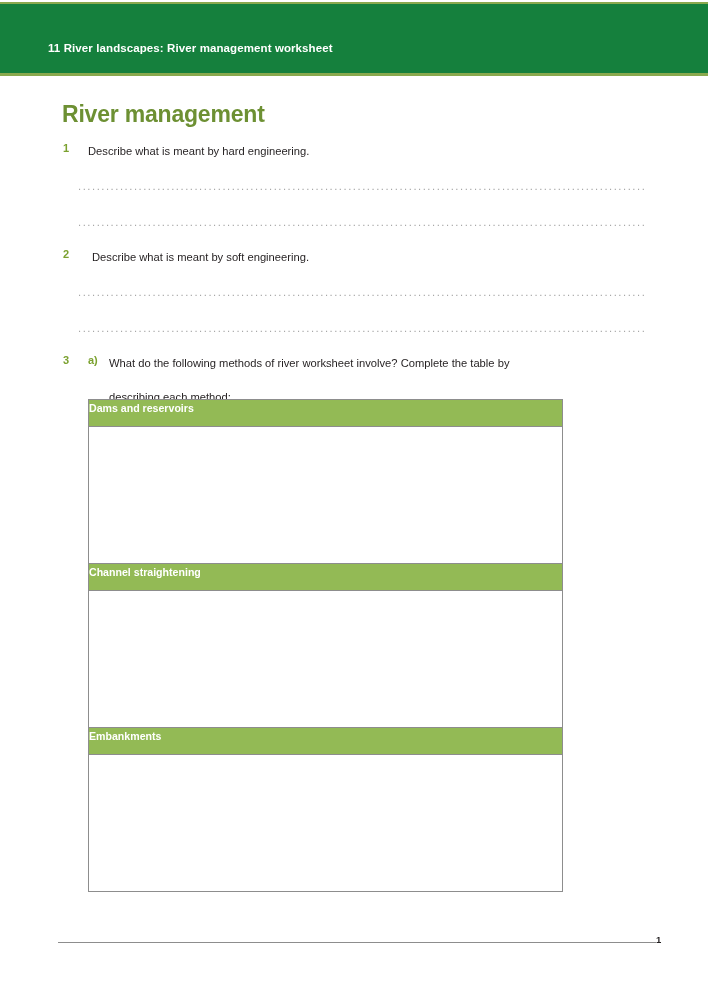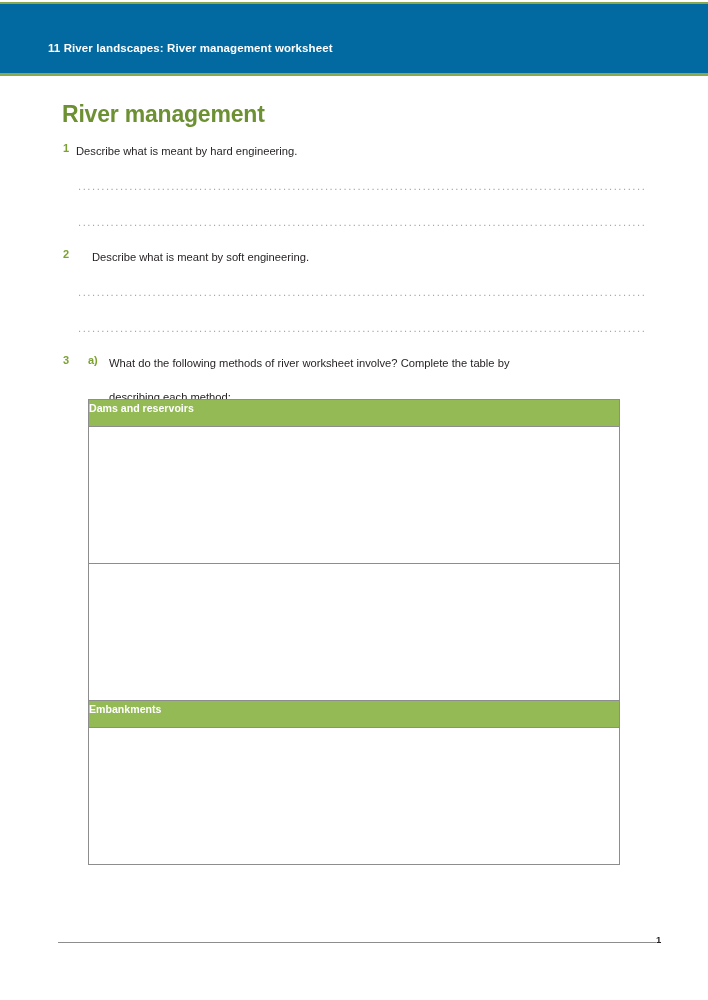--- a/index.html
+++ b/index.html
@@ -27,21 +27,21 @@
     box-sizing: border-box;
   }
 
   
   #banner {
     position: absolute;
     left: 0;
     top: 2px;
     width: 708px;
     height: 74px;
-    background: #0369a1;
+    background: #15803d;
     border-top: 2px solid #8aa94e;
     border-bottom: 3px solid #8aa94e;
     box-sizing: border-box;
   }
   #banner-title {
     position: absolute;
     left: 48px;
     top: 38px;
     font-size: 11.5px;
     font-weight: bold;
@@ -107,21 +107,21 @@
     letter-spacing: 1.55px;
     white-space: nowrap;
     line-height: 14px;
   }
 
   
   #methods-table {
     position: absolute;
     left: 88px;
     top: 323px;
-    width: 532px;
+    width: 475px;
     border-collapse: collapse;
     table-layout: fixed;
   }
   #methods-table td {
     border: 1px solid #8d8d8d;
     padding: 0;
     vertical-align: top;
   }
   td.hdr {
     background: #93BA55;
@@ -176,21 +176,21 @@
   <div id="banner">
     <div id="banner-title">11 River landscapes: River management worksheet</div>
   </div>
 
   <div id="content">
 
     <div id="doc-title">River management</div>
 
     <div class="q-row">
       <span class="q-num" style="left:63px; top:66px;">1</span>
-      <span class="q-text" style="left:76px; top:65px;">Describe what is meant by hard engineering.</span>
+      <span class="q-text" style="left:88px; top:65px;">Describe what is meant by hard engineering.</span>
     </div>
     <div class="dots" style="top:103px;">..........................................................................................................................</div>
     <div class="dots" style="top:139px;">..........................................................................................................................</div>
 
     <div class="q-row">
       <span class="q-num" style="left:63px; top:172px;">2</span>
       <span class="q-text" style="left:92px; top:171px;">Describe what is meant by soft engineering.</span>
     </div>
     <div class="dots" style="top:209px;">..........................................................................................................................</div>
     <div class="dots" style="top:245px;">..........................................................................................................................</div>
@@ -207,20 +207,25 @@
         <tr>
           <td class="hdr">
             <span class="hdr-label">Dams and reservoirs</span>
           </td>
         </tr>
         <tr>
           <td class="answer"></td>
         </tr>
 
         <tr>
+          <td class="hdr">
+            <span class="hdr-label">Channel straightening</span>
+          </td>
+        </tr>
+        <tr>
           <td class="answer"></td>
         </tr>
 
         <tr>
           <td class="hdr">
             <span class="hdr-label">Embankments</span>
           </td>
         </tr>
         <tr>
           <td class="answer"></td>

